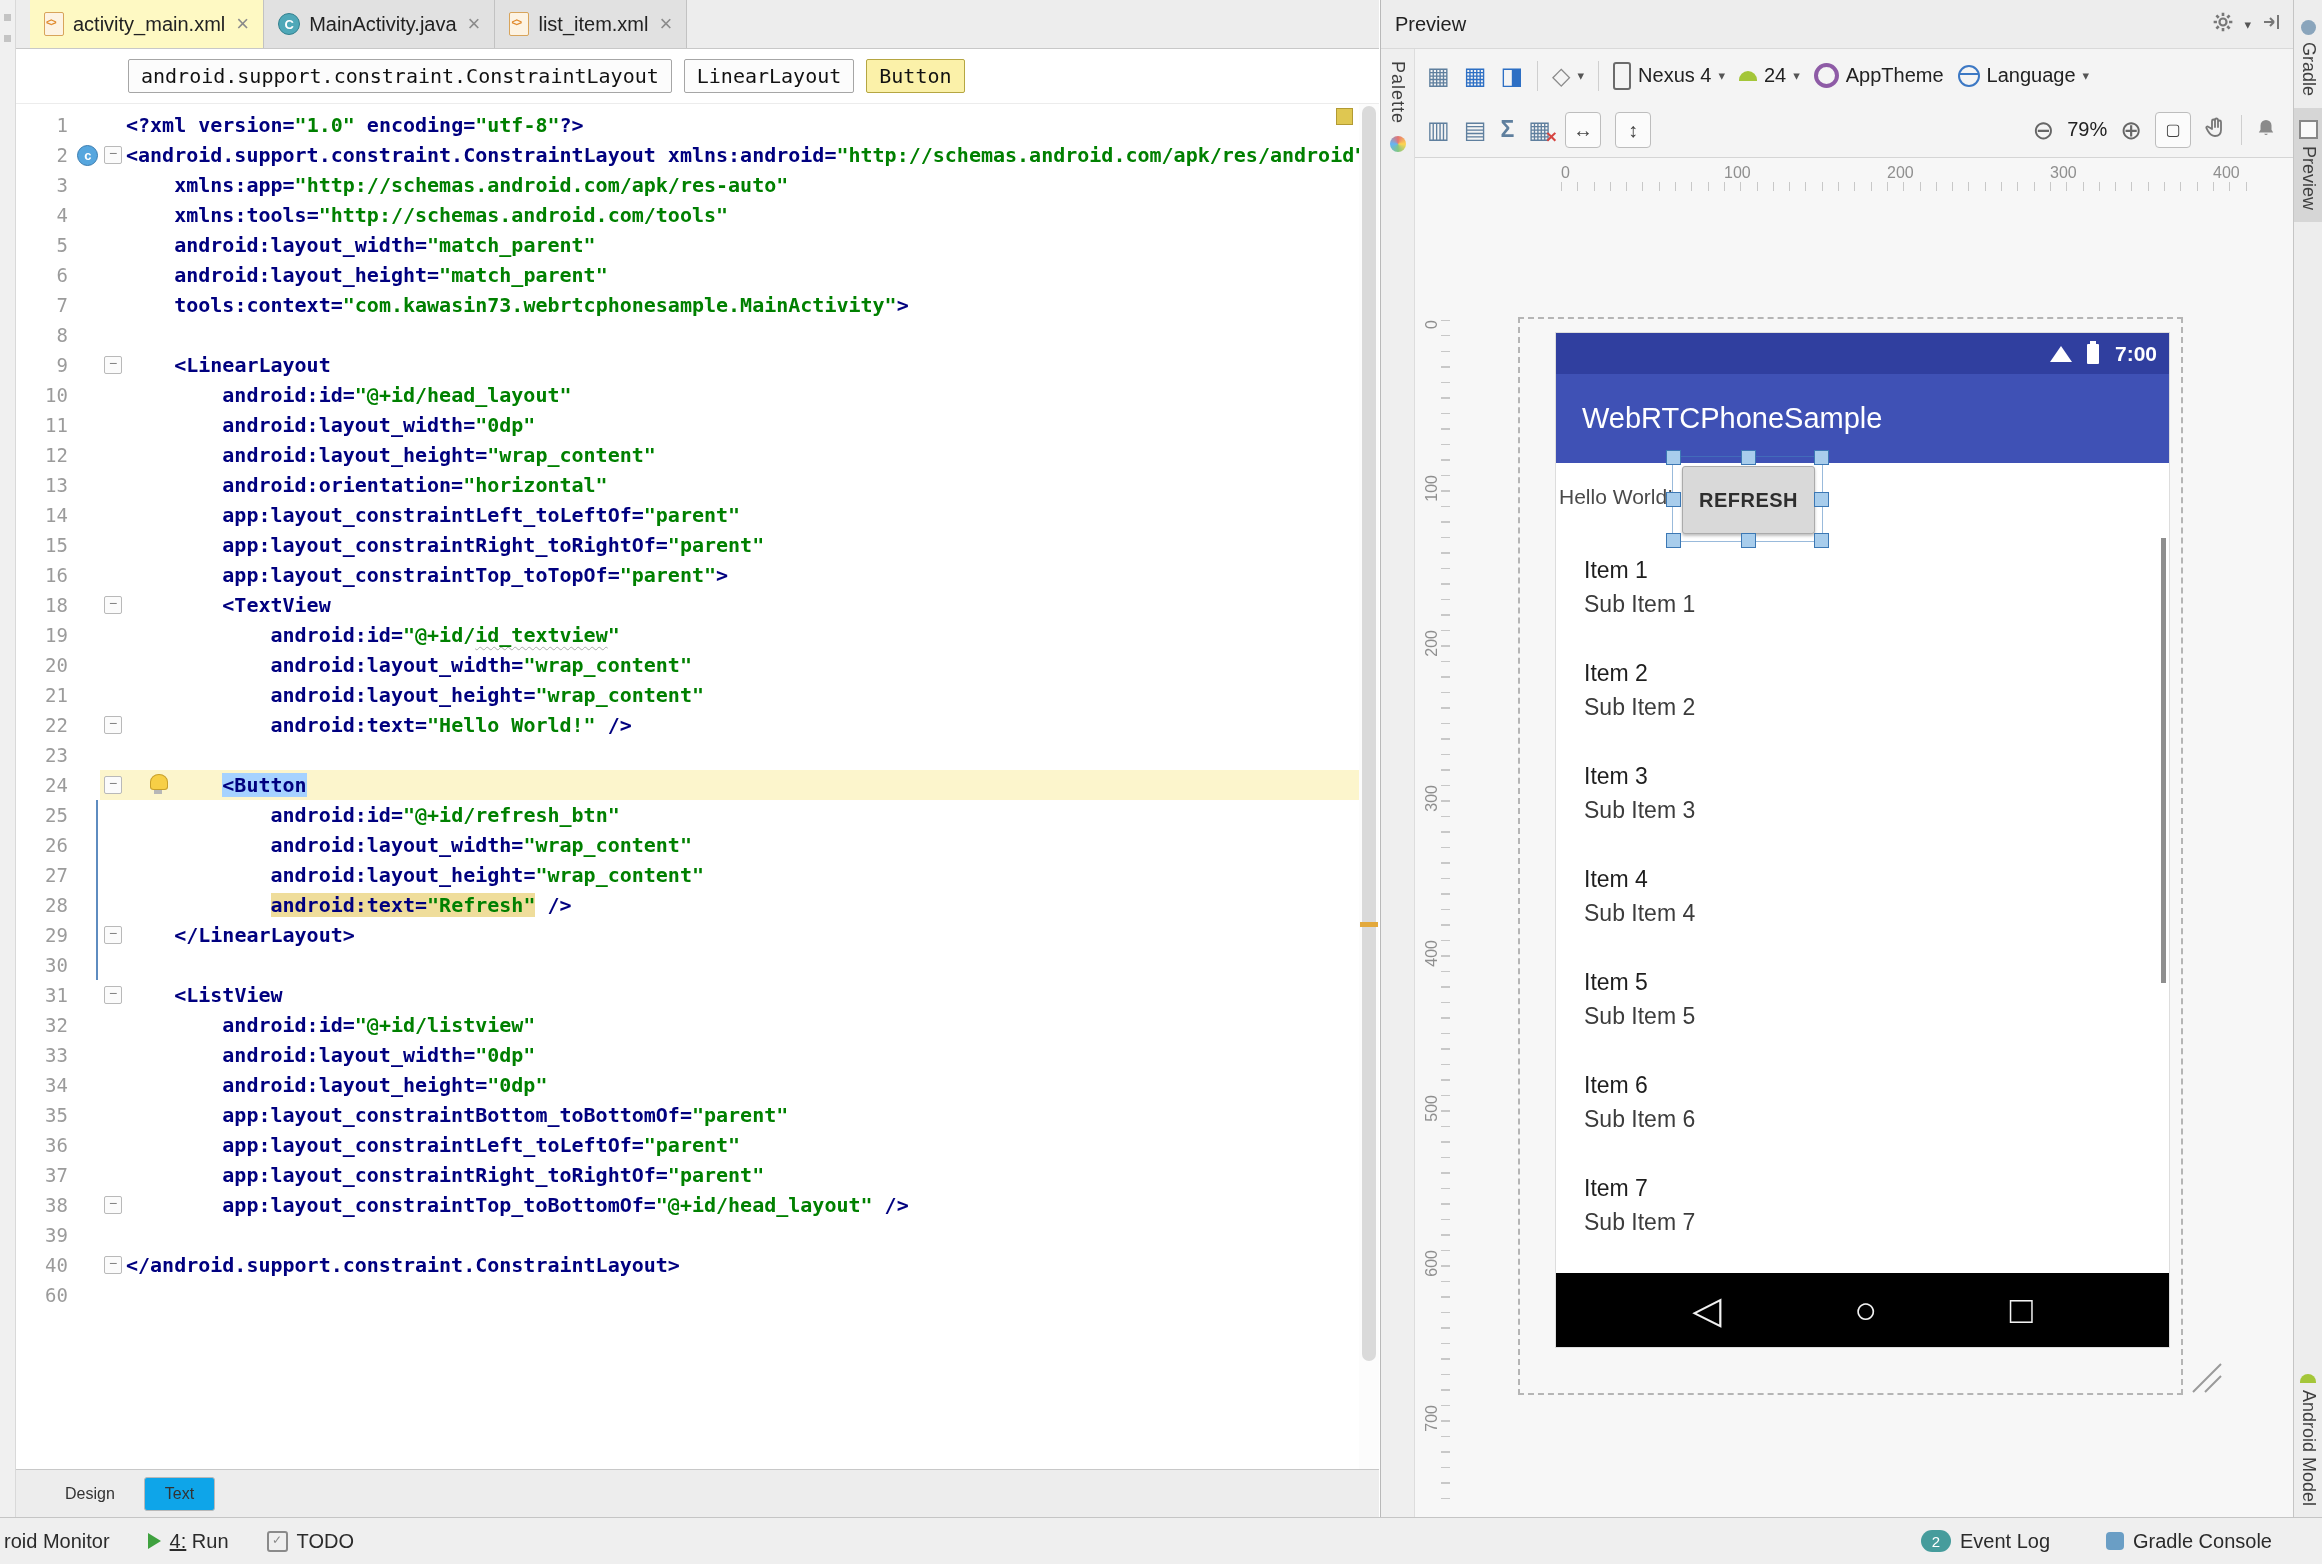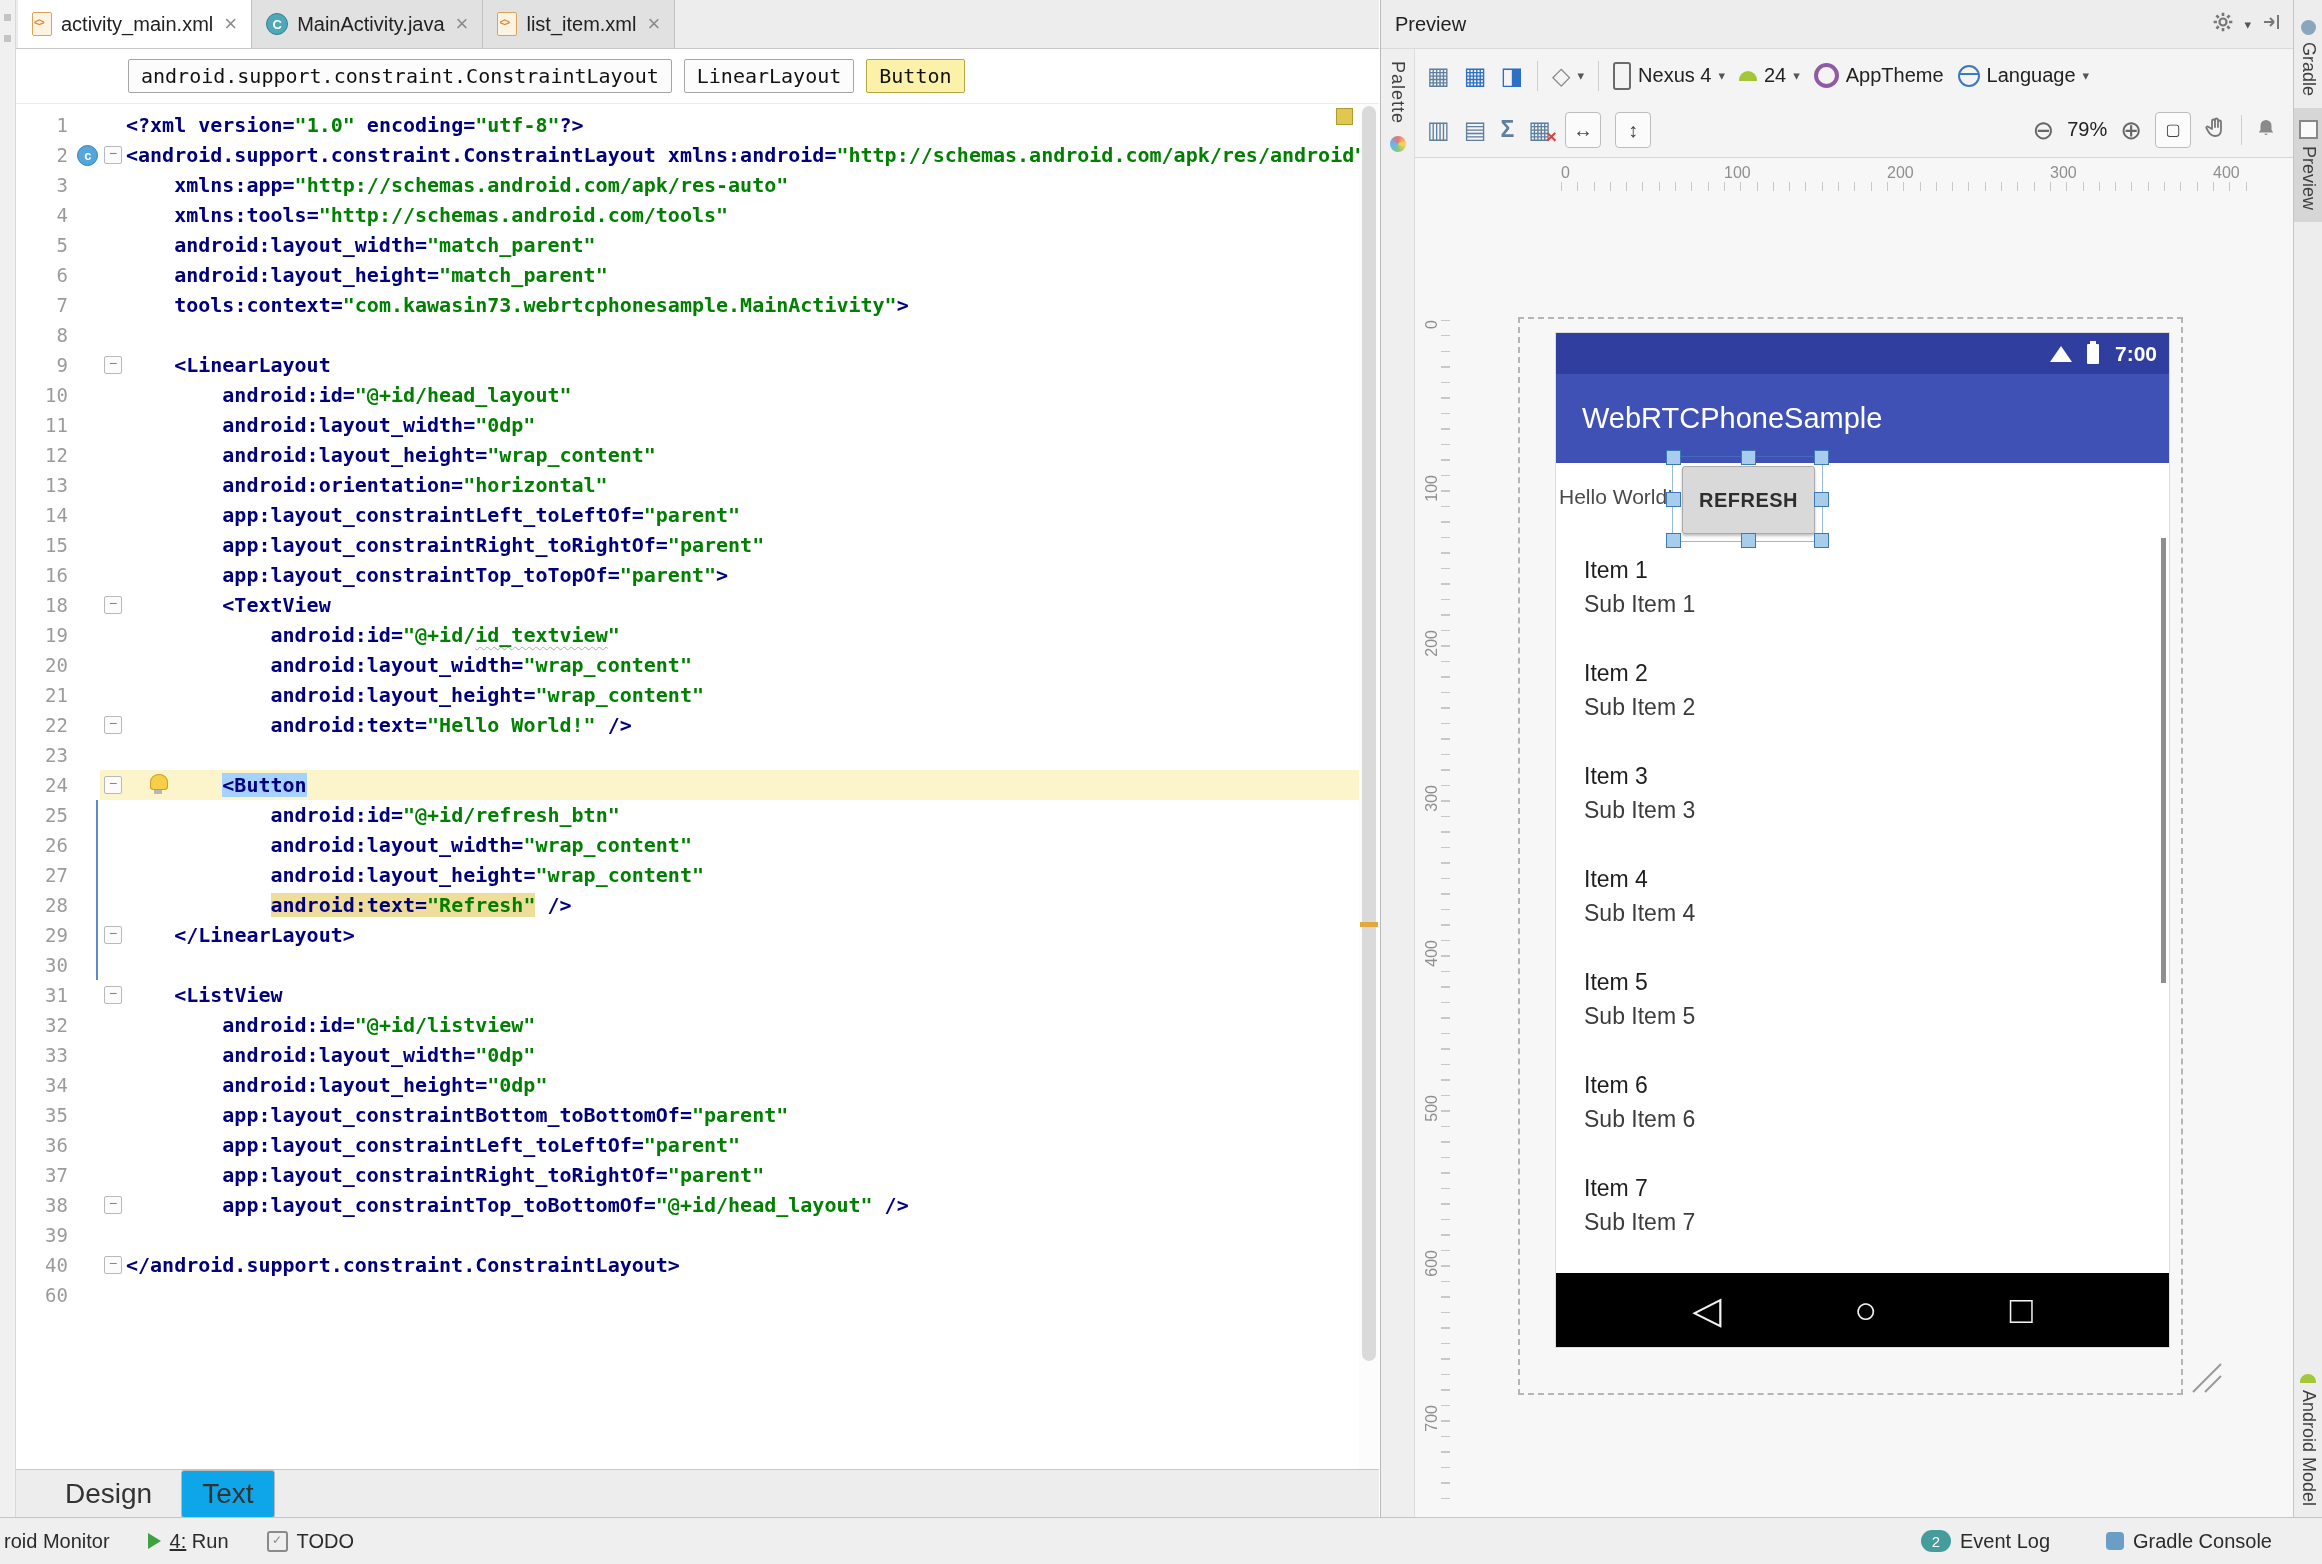--- a/index.html
+++ b/index.html
@@ -8,21 +8,21 @@
        font-family:"Liberation Sans",sans-serif;overflow:hidden;}
 
   
   #left-stripe{position:absolute;left:0;top:0;width:15px;bottom:46px;background:#F0F0F0;border-right:1px solid #D9D9D9;}
   .stripe-dot{width:7px;height:7px;background:#C4C4C4;margin:14px auto 0;}
 
   
   #editor{position:absolute;left:16px;top:0;width:1363px;bottom:46px;display:flex;flex-direction:column;background:#FFF;}
   .tab-bar{height:48px;flex:none;display:flex;align-items:stretch;background:#EDEDED;border-bottom:1px solid #C8C8C8;padding-left:2px;}
   .tab{display:flex;align-items:center;gap:9px;padding:0 14px;font-size:20px;color:#222;background:#E1E1E1;border-right:1px solid #C2C2C2;}
-  .tab.active{background:#ffffff;}
+  .tab.active{background:#fef9c3;margin-left:12px;}
   .tab-close{color:#8B8B8B;font-size:22px;line-height:1;margin-left:2px;}
   .xml-file-icon{display:inline-block;width:18px;height:22px;background:#FDF3E3;border:1px solid #D8A45B;border-radius:2px;position:relative;}
   .xml-file-icon::after{content:"<>";position:absolute;left:1px;top:4px;font-size:10px;color:#E08A2E;font-weight:bold;letter-spacing:-1px;}
   .java-class-icon{width:20px;height:20px;border-radius:50%;background:#4FA8B8;border:1px solid #33808E;color:#FFF;font-size:13px;font-weight:bold;display:inline-flex;align-items:center;justify-content:center;}
 
   .crumb-bar{height:54px;flex:none;display:flex;align-items:center;gap:12px;padding-left:112px;background:#FFF;border-bottom:1px solid #ECECEC;}
   .crumb{font:20px "DejaVu Sans Mono",monospace;color:#111;border:1px solid #A6A6A6;background:#FCFCFC;padding:4px 12px;border-radius:2px;}
   .crumb.hl{background:#FBF1A9;border-color:#B5A642;}
 
   .code-wrap{flex:1;position:relative;overflow:hidden;background:#FFF;}
@@ -47,21 +47,21 @@
   .tok.sel{background:#A6D2FF;}
   .tok.hl{background:#EFDD9B;}
   .tok.squig{text-decoration:underline wavy #A9A9A9 1px;text-underline-offset:4px;}
   .scope-line{position:absolute;left:80px;top:696px;width:2px;height:180px;background:#5E8CC0;}
   .inspection-square{position:absolute;top:4px;right:26px;width:15px;height:15px;background:#DFC751;border:1px sol id #B29A33;border:1px solid #B29A33;}
   .editor-scrollbar{position:absolute;right:0;top:0;bottom:0;width:20px;background:#FCFCFC;}
   .editor-scrollbar .thumb{position:absolute;left:3px;right:3px;top:2px;height:1255px;background:#DADADA;border-radius:7px;}
   .stripe-mark{position:absolute;left:1px;right:1px;top:818px;height:5px;background:#E3A93C;}
 
   .bottom-tabs{height:48px;flex:none;background:#EDEDED;border-top:1px solid #C8C8C8;display:flex;align-items:center;padding-left:28px;gap:8px;}
-  .btab{padding:7px 20px;font-size:28px;color:#333;border-radius:3px;border:1px solid transparent;}
+  .btab{padding:7px 20px;font-size:16px;color:#333;border-radius:3px;border:1px solid transparent;}
   .btab.active{background:#0ea5e9;border-color:#B9B9B9;}
 
   
   #preview{position:absolute;left:1380px;top:0;width:914px;bottom:46px;background:#F4F4F4;border-left:1px solid #B9B9B9;display:flex;flex-direction:column;}
   .pv-header{height:48px;flex:none;display:flex;align-items:center;padding:0 14px;background:#EDEDED;border-bottom:1px solid #D9D9D9;font-size:20px;color:#222;}
   .pv-header-icons{margin-left:auto;display:flex;align-items:center;gap:10px;}
   .pv-body{flex:1;display:flex;min-height:0;}
   .palette-strip{width:33px;flex:none;background:#EFEFEF;border-right:1px solid #DDD;display:flex;flex-direction:column;align-items:center;padding-top:12px;gap:12px;}
   .v-label{writing-mode:vertical-rl;font-size:18px;color:#3F3F3F;letter-spacing:1px;}
   .palette-icon{width:16px;height:16px;border-radius:50%;background:conic-gradient(#E57373,#FFD54F,#81C784,#64B5F6,#E57373);}

